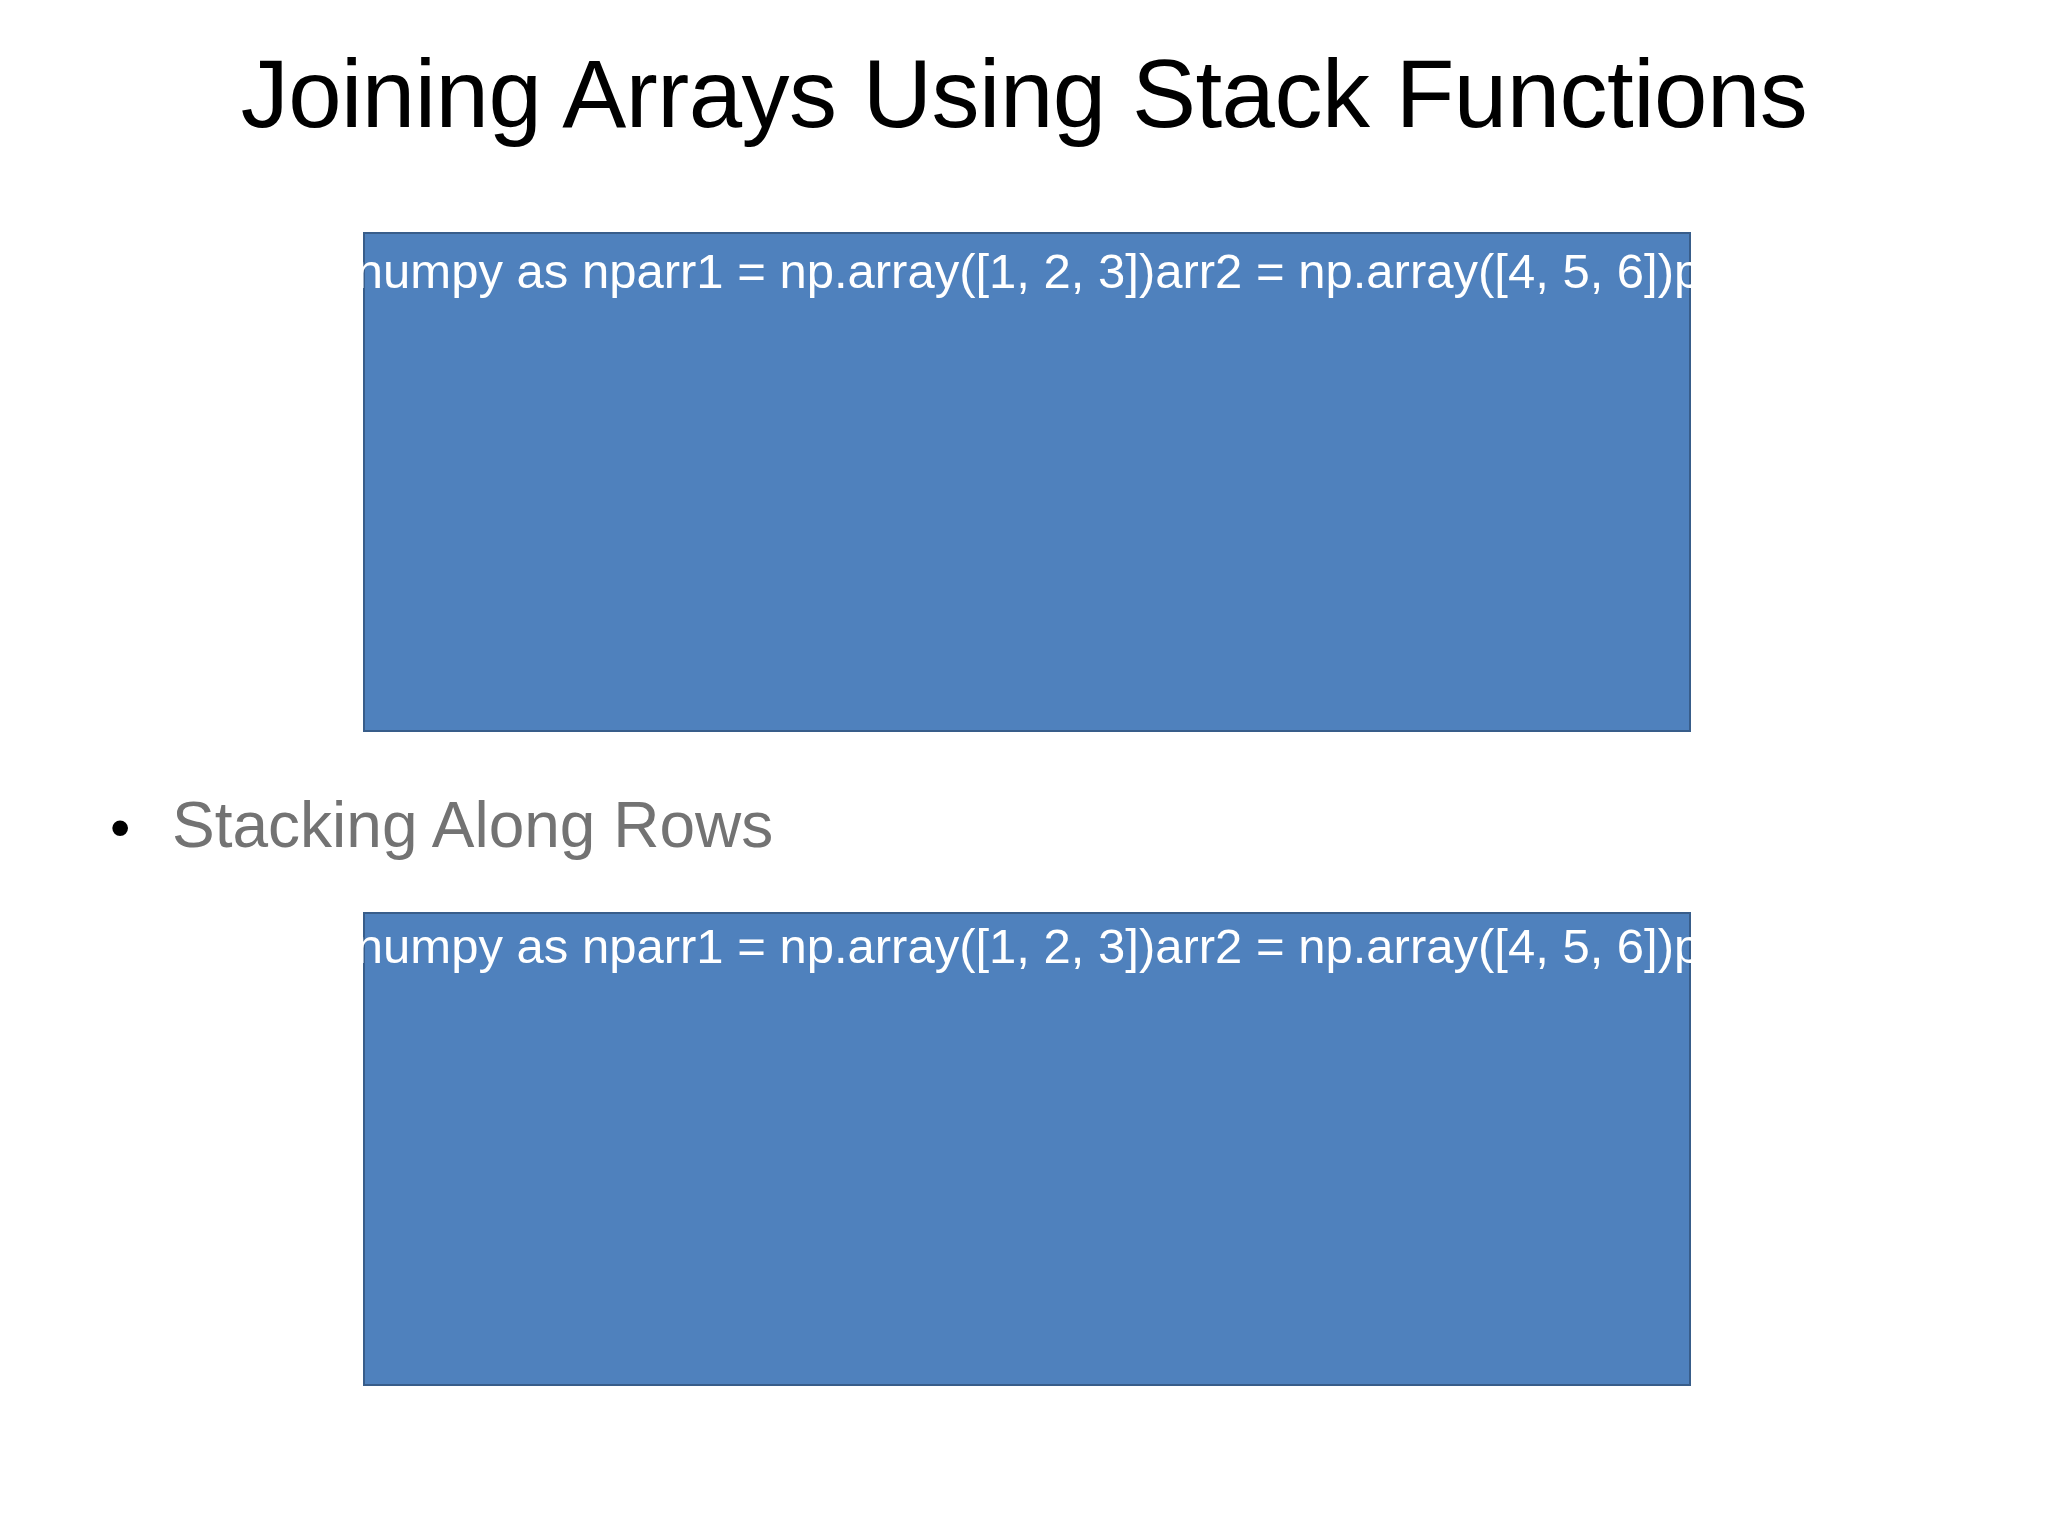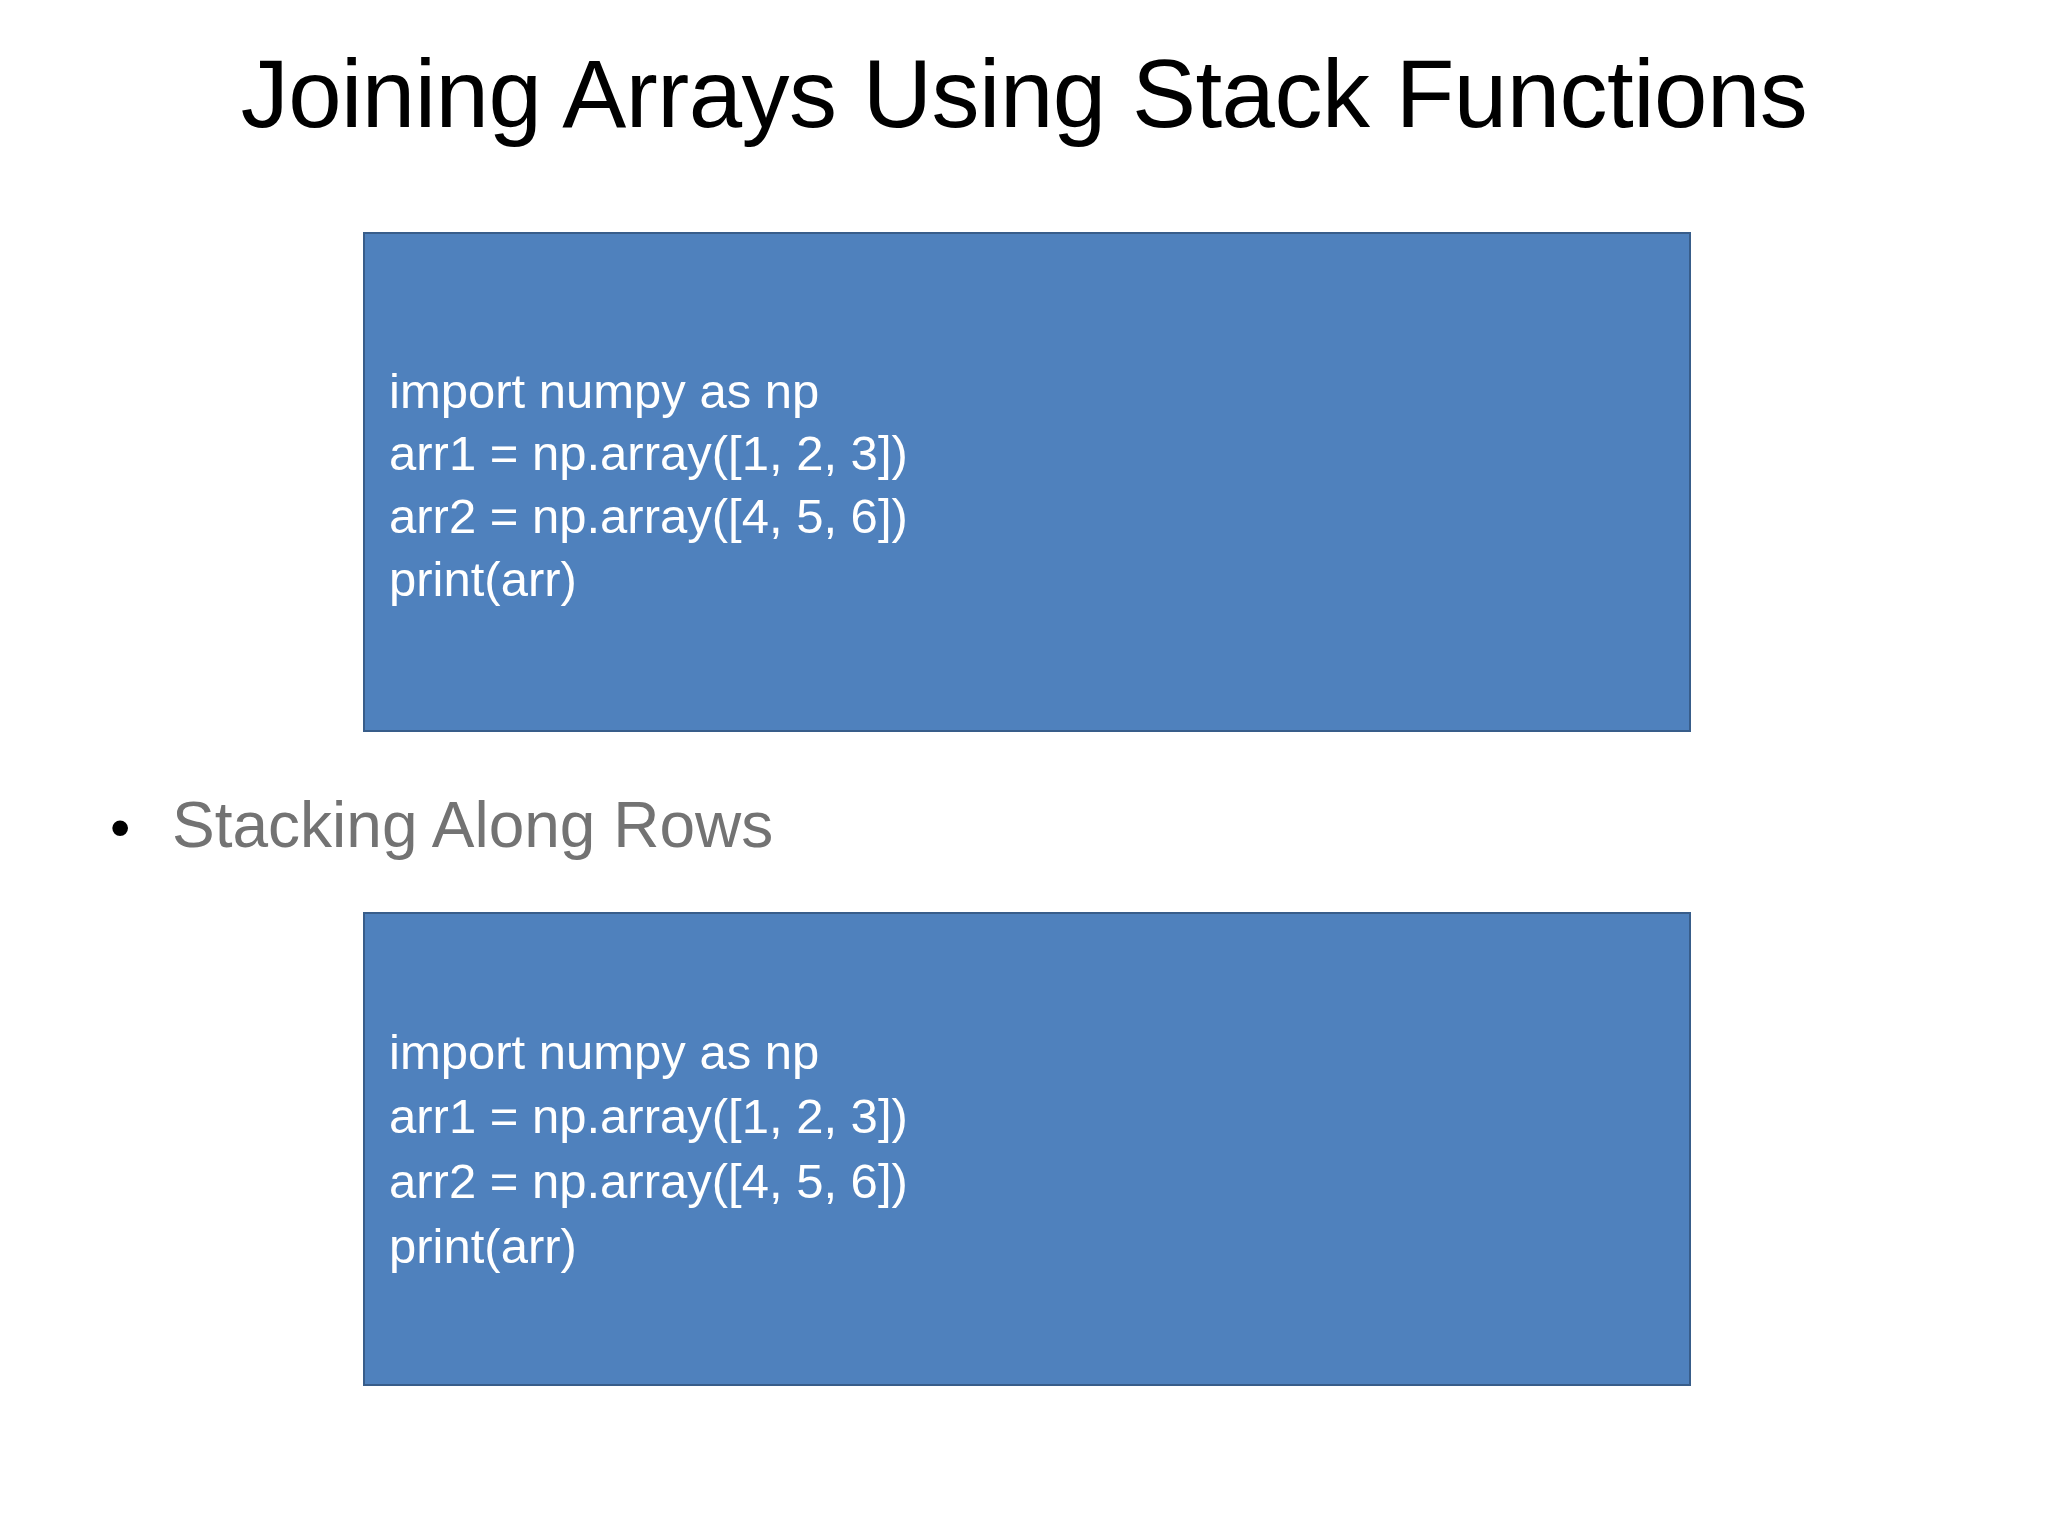--- a/index.html
+++ b/index.html
@@ -46,21 +46,21 @@
     box-sizing: border-box;
     box-shadow: 0 0 0 0 rgba(0,0,0,0);
   }
   .code-block .code-lines {
     position: absolute;
     left: 24px;
     right: 10px;
     top: 0;
     bottom: 0;
     display: flex;
-    flex-direction: column;
+    flex-direction: row;
     justify-content: center;
   }
   .code-line {
     color: #FFFFFF;
     font-size: 49px;
     font-weight: 400;
     line-height: 1.28;
     white-space: pre;
     font-family: "Liberation Sans", sans-serif;
   }

